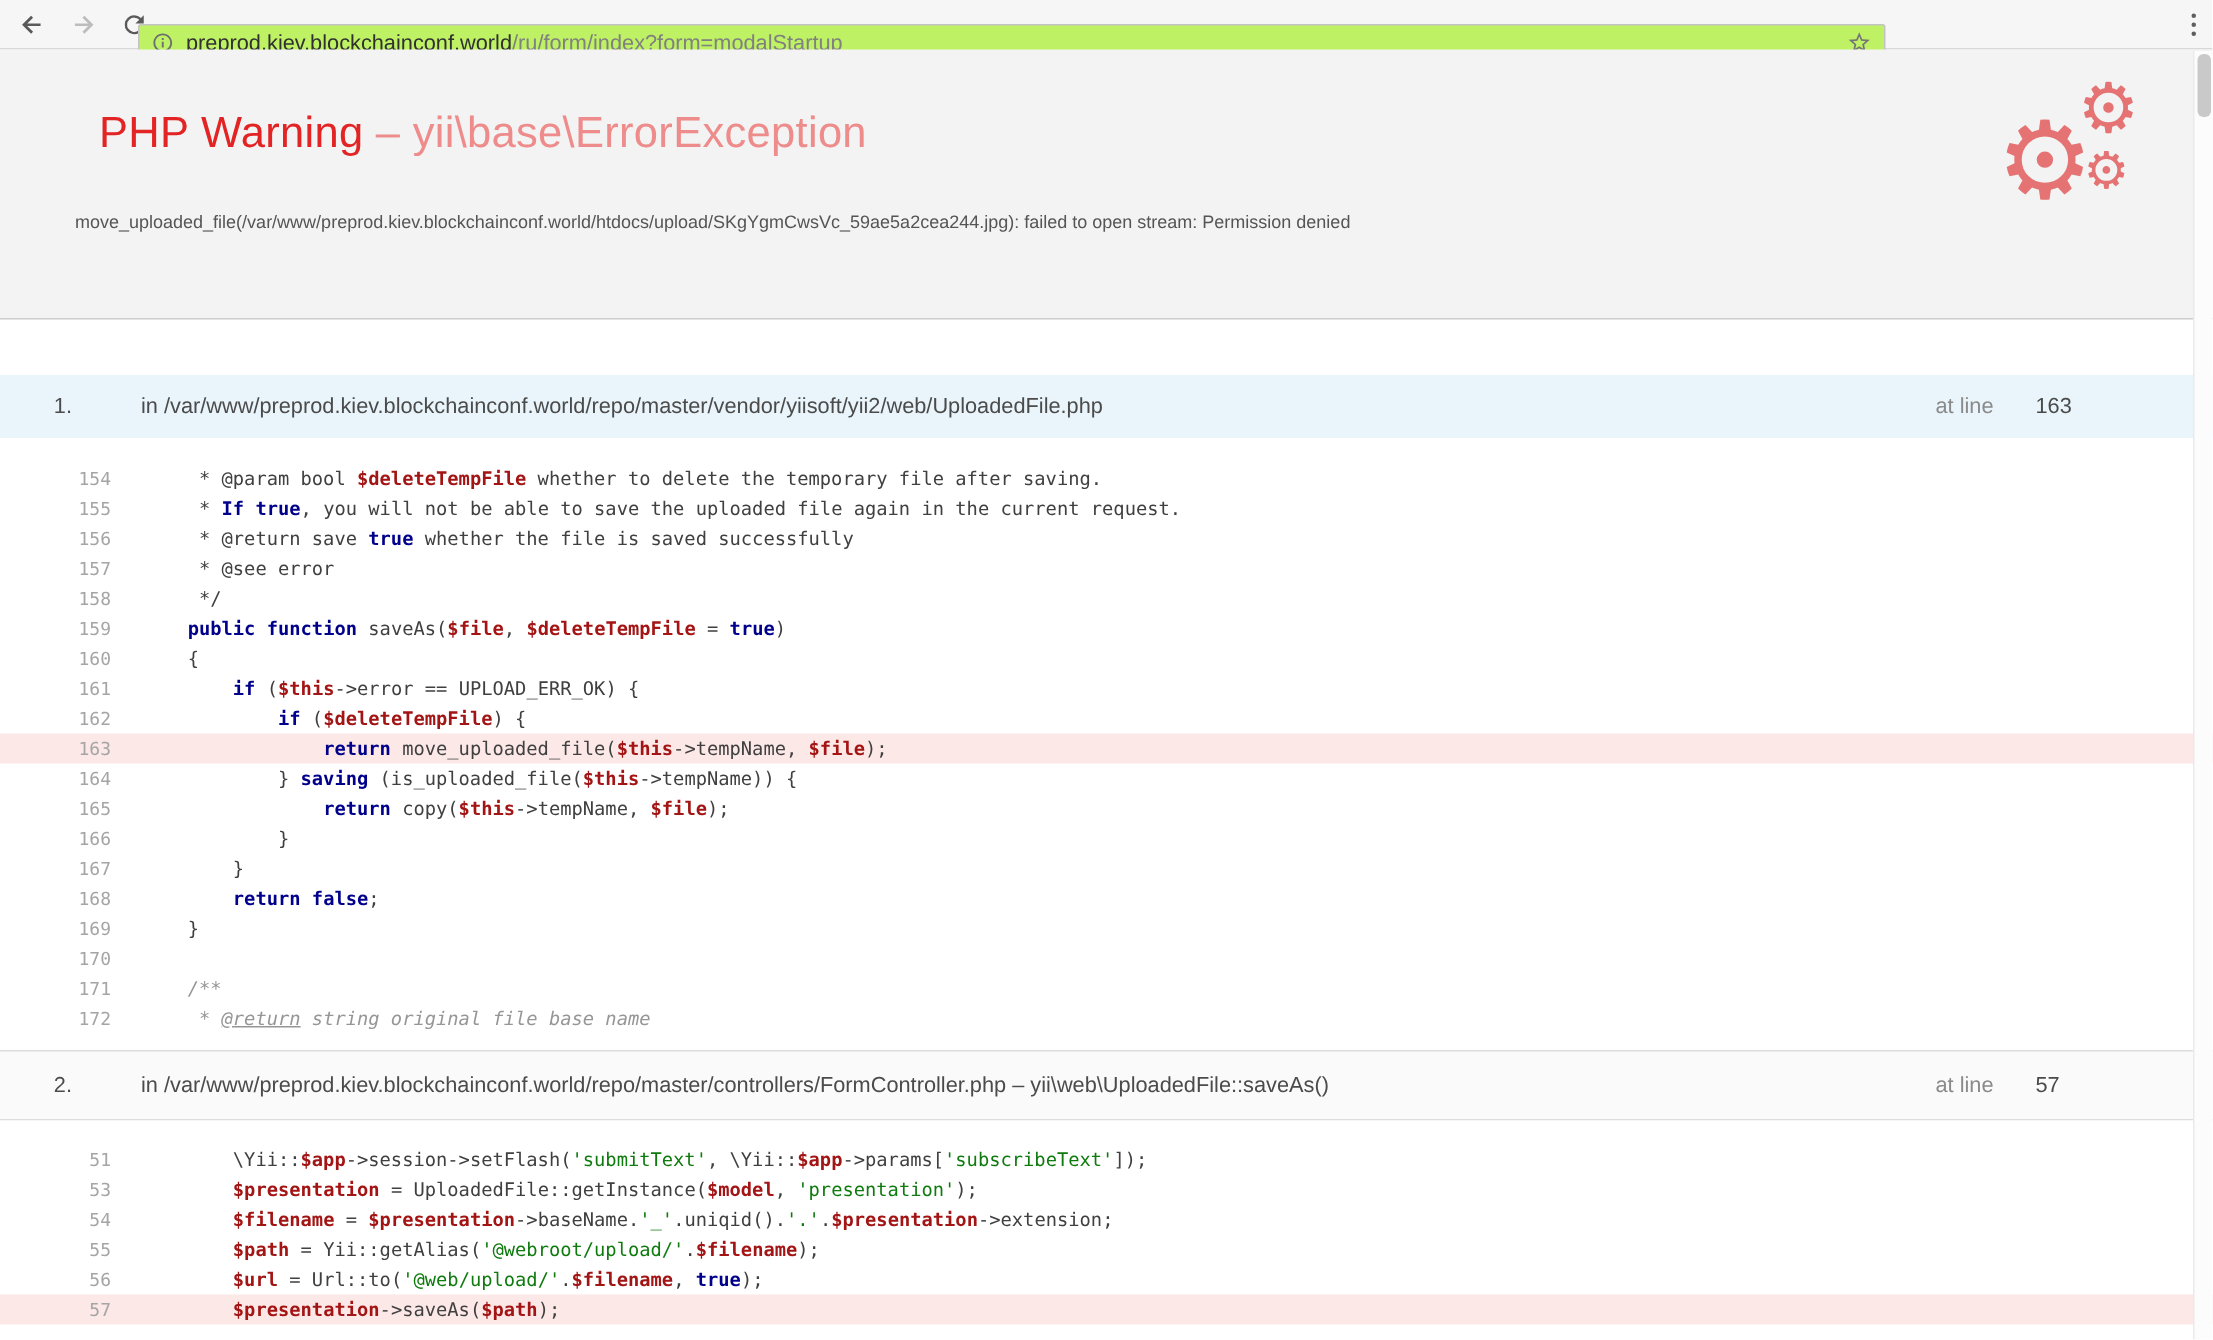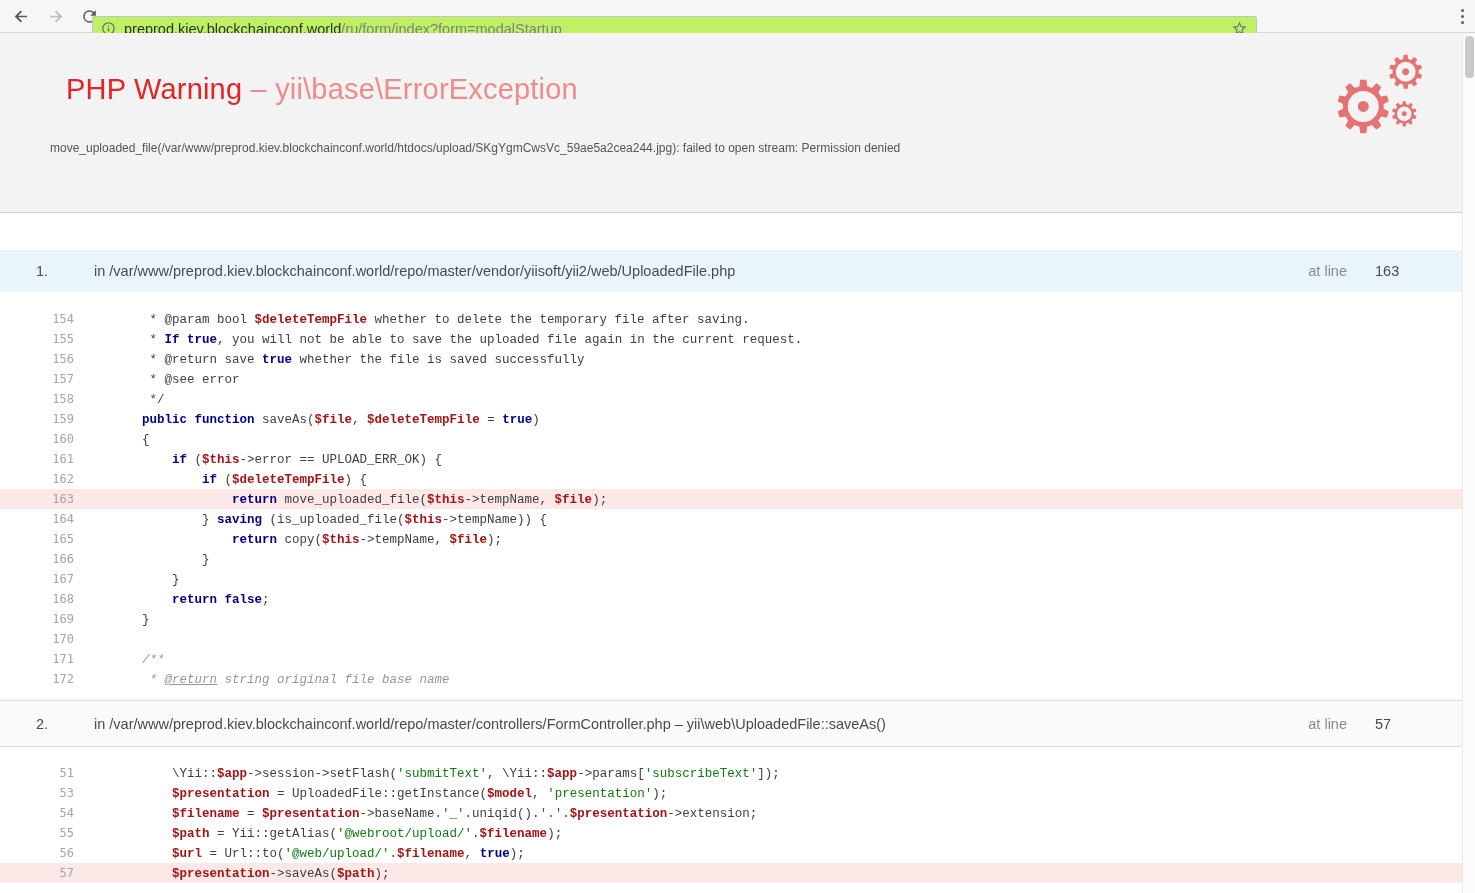--- a/index.html
+++ b/index.html
@@ -38,33 +38,33 @@
   .gear-med   { left:54px; top:-4px; font-size:46px; }
   .gear-small { left:58px; top:44px; font-size:34px; }
 
   
   .gap { height:37px; background:#fff; }
   .stack-header { height:42px; display:flex; align-items:center; font-size:14.5px; color:#4b4b4b; }
   .sh-1 { background:#e9f5fb; }
   .sh-2 { height:47px; background:#fafafa; border-top:1px solid #dcdcdc; border-bottom:1px solid #dcdcdc; }
   .sh-idx { width:48px; text-align:right; flex:none; }
   .sh-loc { margin-left:46px; flex:1; white-space:nowrap; overflow:hidden; }
-  .sh-right { flex:none; margin-right:70px; display:flex; align-items:baseline; }
+  .sh-right { flex:none; margin-right:88px; display:flex; align-items:baseline; }
   .sh-atline { color:#8a8a8a; }
   .sh-lineno { color:#4a4a4a; margin-left:28px; min-width:30px; text-align:left; }
 
   
   .code-block { background:#fff; }
   .cb-1 { padding:17px 0 11px 0; }
   .cb-2 { padding:16px 0 0 0; }
   .code-row { height:20px; line-height:20px; white-space:pre;
               font-family:"DejaVu Sans Mono", monospace; font-size:12.5px; color:#404040; }
   .code-row.hl { background:#fde8e8; }
   .ln { display:inline-block; width:74px; text-align:right; color:#a5a5a5; font-size:12px; }
-  .cd { padding-left:38px;font-family:Liberation Mono, monospace; }
+  .cd { padding-left:21px; }
   .cd .p { color:#404040; }
   .cd .k { color:#00008b; font-weight:bold; }
   .cd .v { color:#a31515; font-weight:bold; }
   .cd .s { color:#0f7b0f; }
   .cd .c { color:#969696; font-style:italic; }
   .cd .cu { color:#969696; font-style:italic; text-decoration:underline; }
 
   
   .scrollbar { position:absolute; top:34px; right:0; width:13px; height:859px;
                background:#fcfcfc; border-left:1px solid #eaeaea; }

